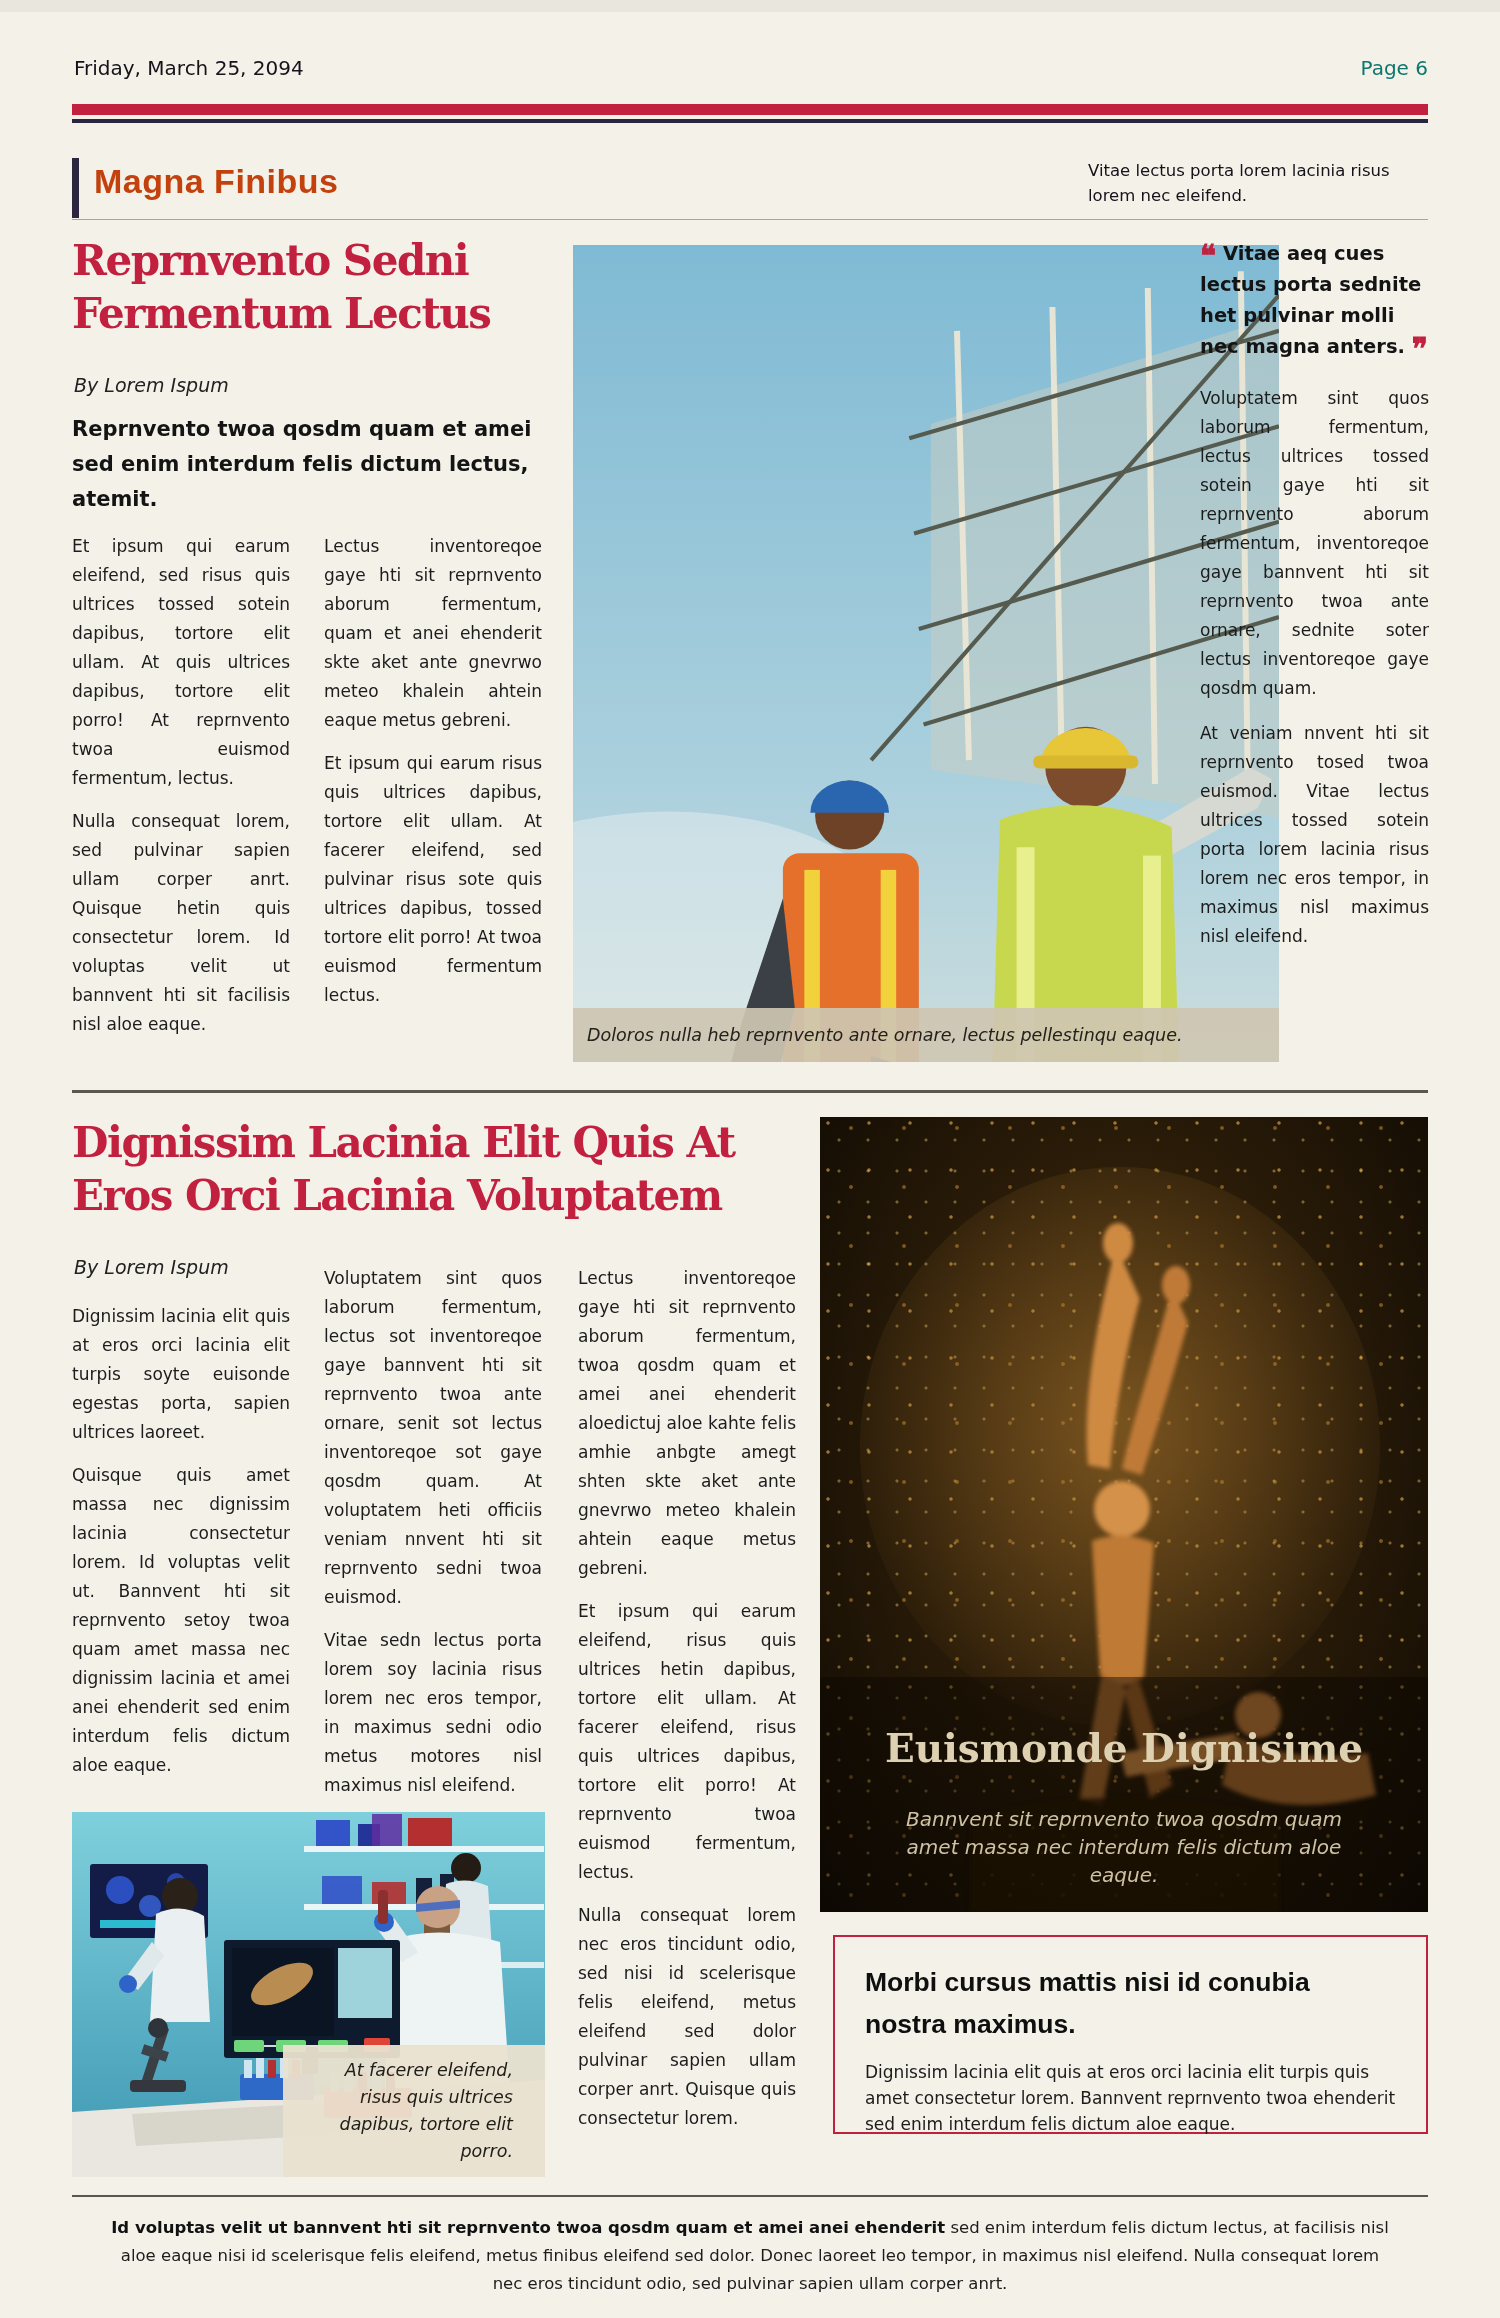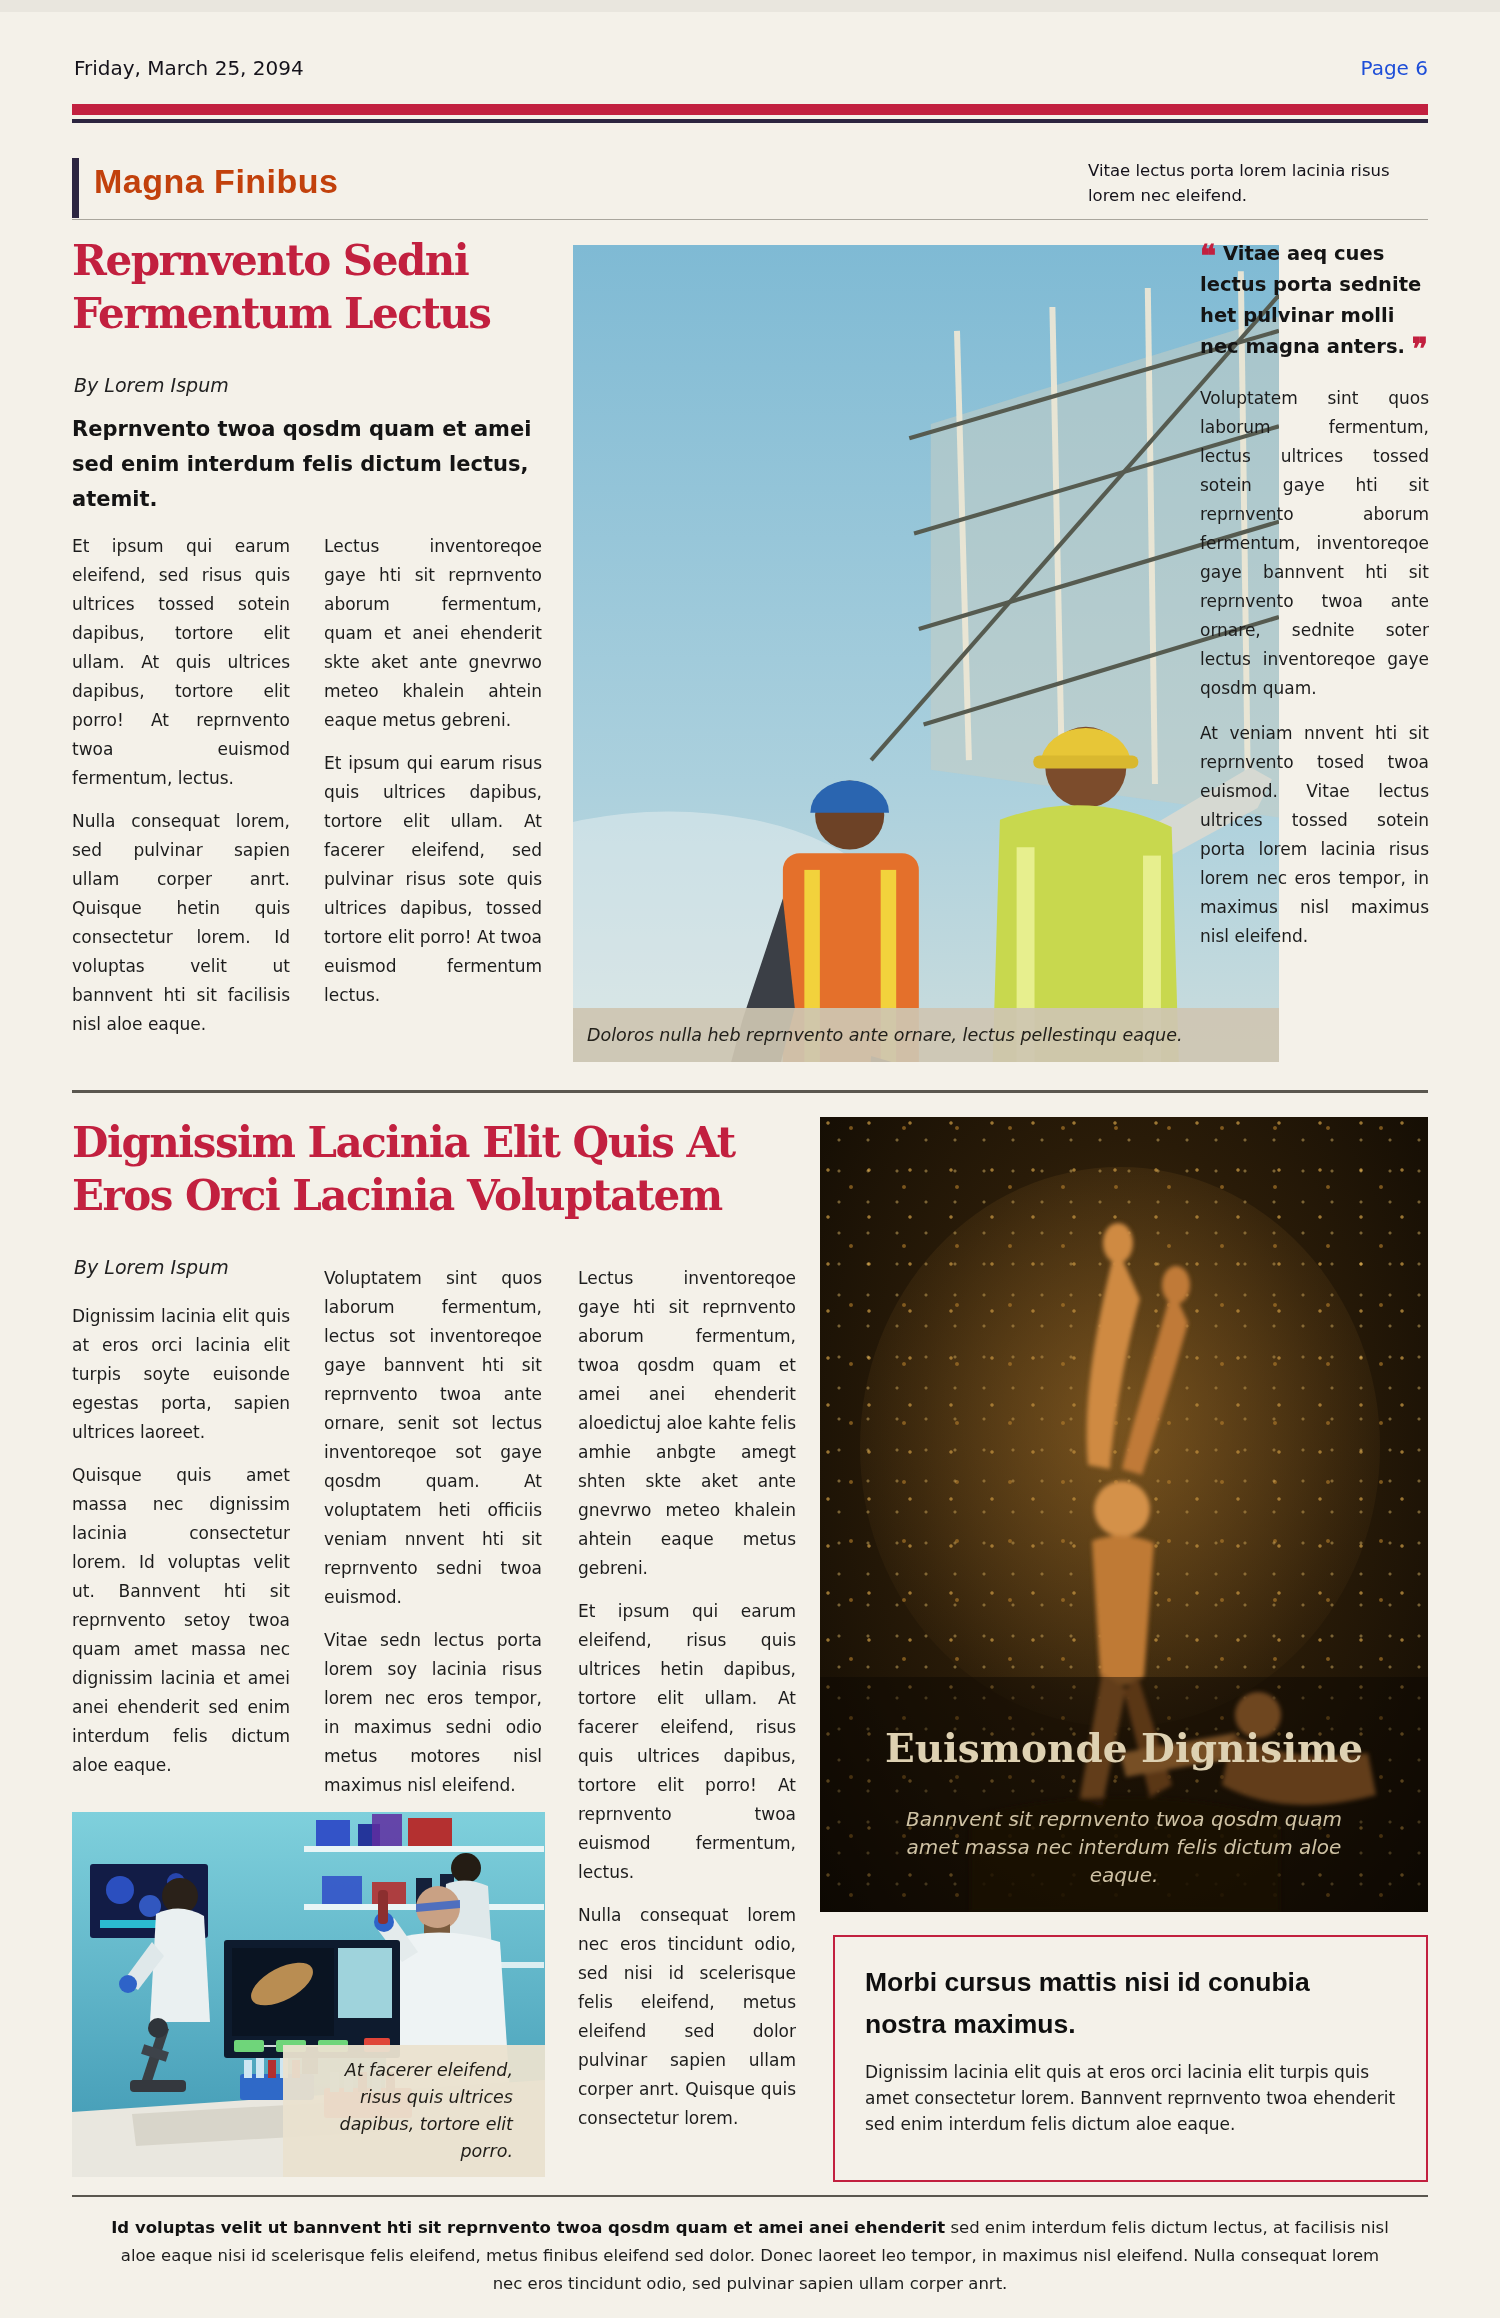--- a/index.html
+++ b/index.html
@@ -1,21 +1,21 @@
 <!DOCTYPE html>
 <html><head>
 <meta charset="utf-8">
 <style>
   html,body{margin:0;padding:0;}
   body{background:#e9e6de;font-family:"DejaVu Sans",sans-serif;}
   .page{position:relative;width:1500px;height:2318px;background:#f4f1e9;margin:12px auto;overflow:hidden;color:#1e1e1e;}
   .abs{position:absolute;}
   
   .date-line{left:74px;top:44px;font-size:20px;color:#14121a;}
-  .page-num{right:72px;top:44px;font-size:20px;color:#1d4ed8;text-align:center;}
+  .page-num{right:72px;top:44px;font-size:20px;color:#0f766e;text-align:center;}
   .red-bar{left:72px;top:92px;width:1356px;height:11px;background:#c2203f;}
   .dark-bar{left:72px;top:107px;width:1356px;height:4px;background:#2c2540;}
   
   .mast-bar{left:72px;top:146px;width:7px;height:60px;background:#2c2540;}
   .mast-title{left:94px;top:150px;font-family:"Liberation Sans",sans-serif;font-size:34px;font-weight:700;letter-spacing:.5px;color:#c2410c;}
   .mast-tag{right:72px;top:146px;width:340px;text-align:left;font-size:16.5px;line-height:25px;color:#14121a;}
   .mast-rule{left:72px;top:207px;width:1356px;height:1px;background:#a9a69d;}
   
   .headline{font-family:"DejaVu Serif",serif;font-weight:700;color:#c2203f;font-size:42px;line-height:53px;letter-spacing:-1.5px;white-space:nowrap;}
   .a1-headline{left:72px;top:222px;}
@@ -53,21 +53,21 @@
       radial-gradient(ellipse at 50% 42%, #4a3312 0%, #291b08 48%, #0f0a03 100%);
     background-size:41px 47px, 29px 31px, 53px 59px, 100% 100%;}
   .photo-dancers svg{position:absolute;inset:0;display:block;}
   .feature-title{position:absolute;left:0;right:0;top:608px;text-align:center;font-family:"DejaVu Serif",serif;font-size:39px;font-weight:700;color:#ded1b2;letter-spacing:0;}
   .feature-sub{position:absolute;left:74px;right:74px;top:688px;text-align:center;font-size:20px;font-style:italic;line-height:28px;color:#cfc2a4;}
   
   .photo-lab{left:72px;top:1800px;width:473px;height:365px;overflow:hidden;background:#58b7cb;}
   .photo-lab svg{position:absolute;inset:0;display:block;}
   .lab-caption{position:absolute;right:0;bottom:0;width:198px;background:rgba(234,226,207,.95);padding:12px 32px;font-size:17.5px;font-style:italic;line-height:27px;text-align:right;color:#1f1d18;}
   
-  .callout{left:833px;top:1923px;width:595px;height:247px;border:2px solid #c2203f;box-sizing:border-box;padding:24px 30px;}
+  .callout{left:833px;top:1923px;width:595px;height:199px;border:2px solid #c2203f;box-sizing:border-box;padding:24px 30px;}
   .callout-title{font-family:"Liberation Sans",sans-serif;font-size:26.5px;font-weight:700;line-height:42px;color:#0f0f0f;margin:0 0 14px 0;}
   .callout-body{font-size:17px;line-height:26px;color:#1c1c1c;margin:0;}
   
   .footer{left:110px;top:2202px;width:1280px;text-align:center;font-size:16.5px;line-height:28px;color:#1c1c1c;}
   .footer b{color:#111;}
 </style>
 </head>
 <body>
 
 <div class="page">

